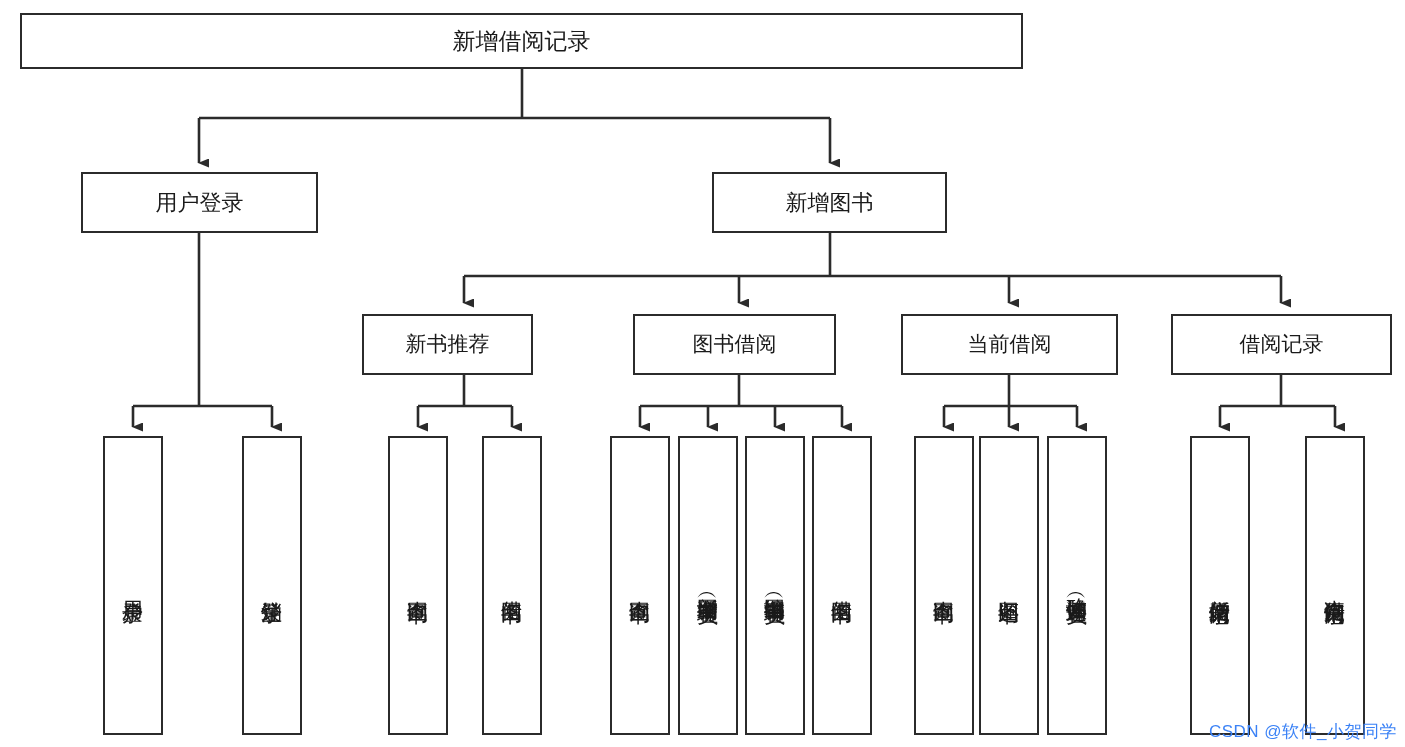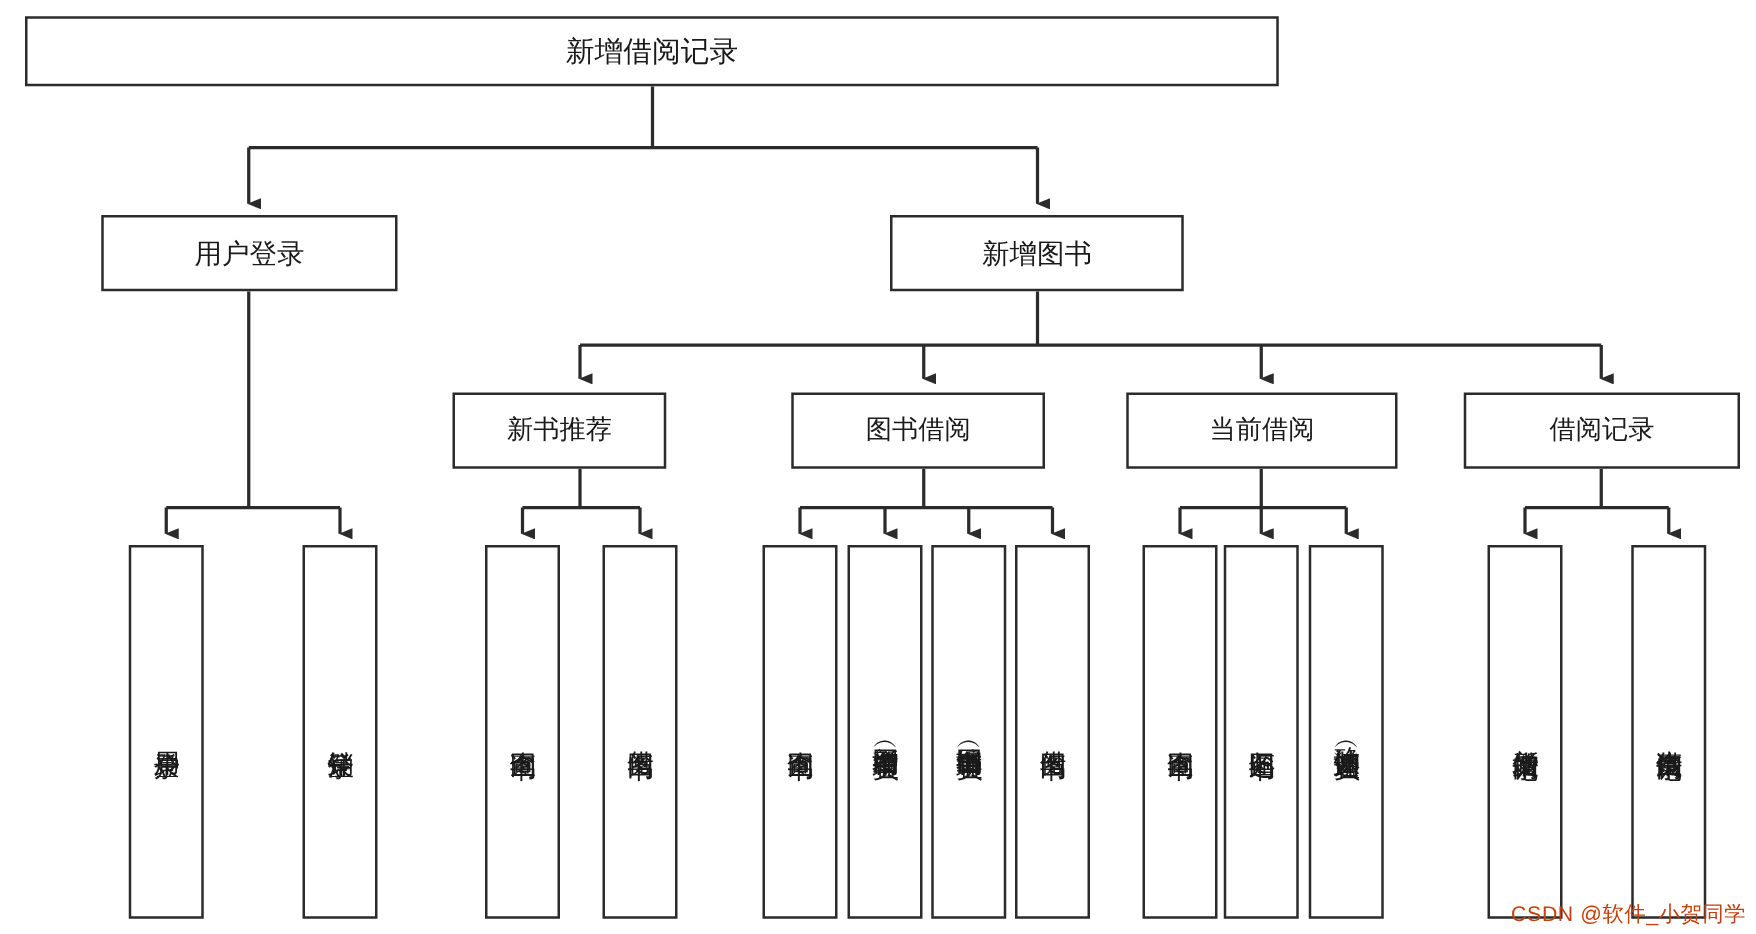--- a/index.html
+++ b/index.html
@@ -49,21 +49,21 @@
     writing-mode: vertical-rl;
     text-orientation: upright;
     letter-spacing: 1px;
     line-height: 1.0;
   }
   #watermark {
     position: absolute;
     right: 8px;
     bottom: 4px;
     font-size: 17px;
-    color: #c2410c;
+    color: #3b82f6;
     font-family: "Liberation Sans", "DejaVu Sans", sans-serif;
     letter-spacing: 0.5px;
     user-select: none;
     pointer-events: none;
   }
 </style>
 </head>
 <body>
 
 <div id="diagram-root">

